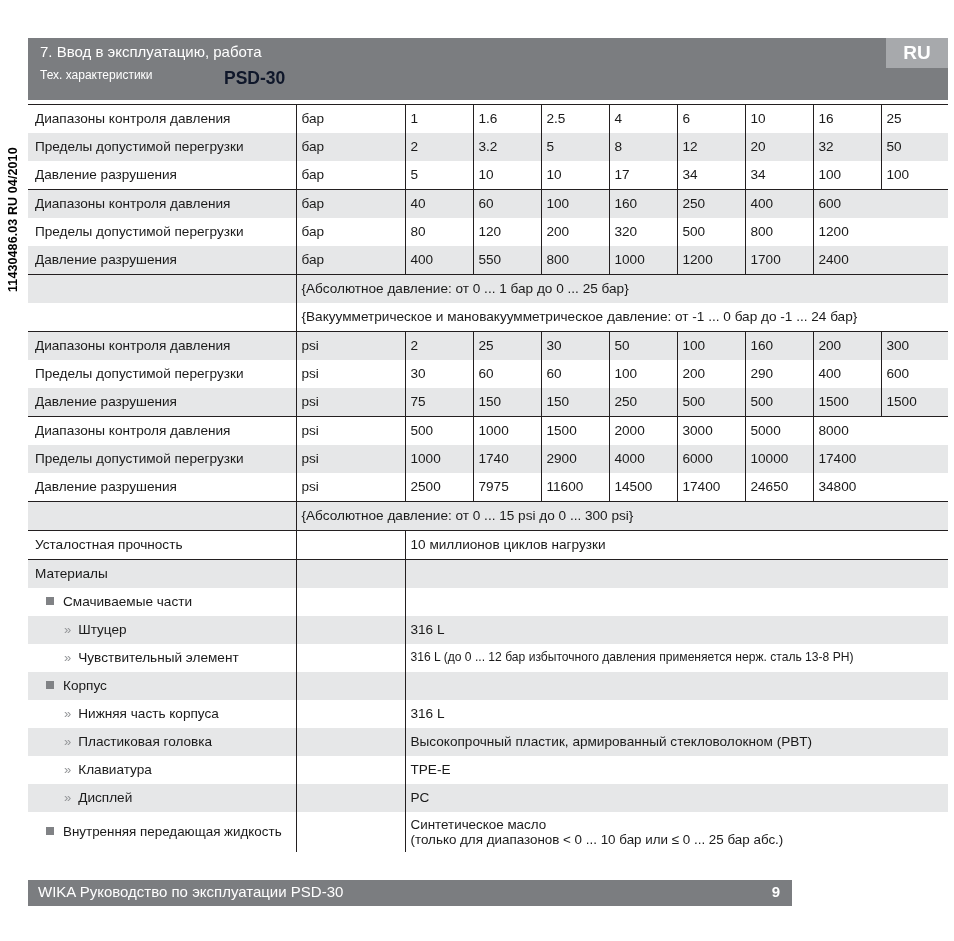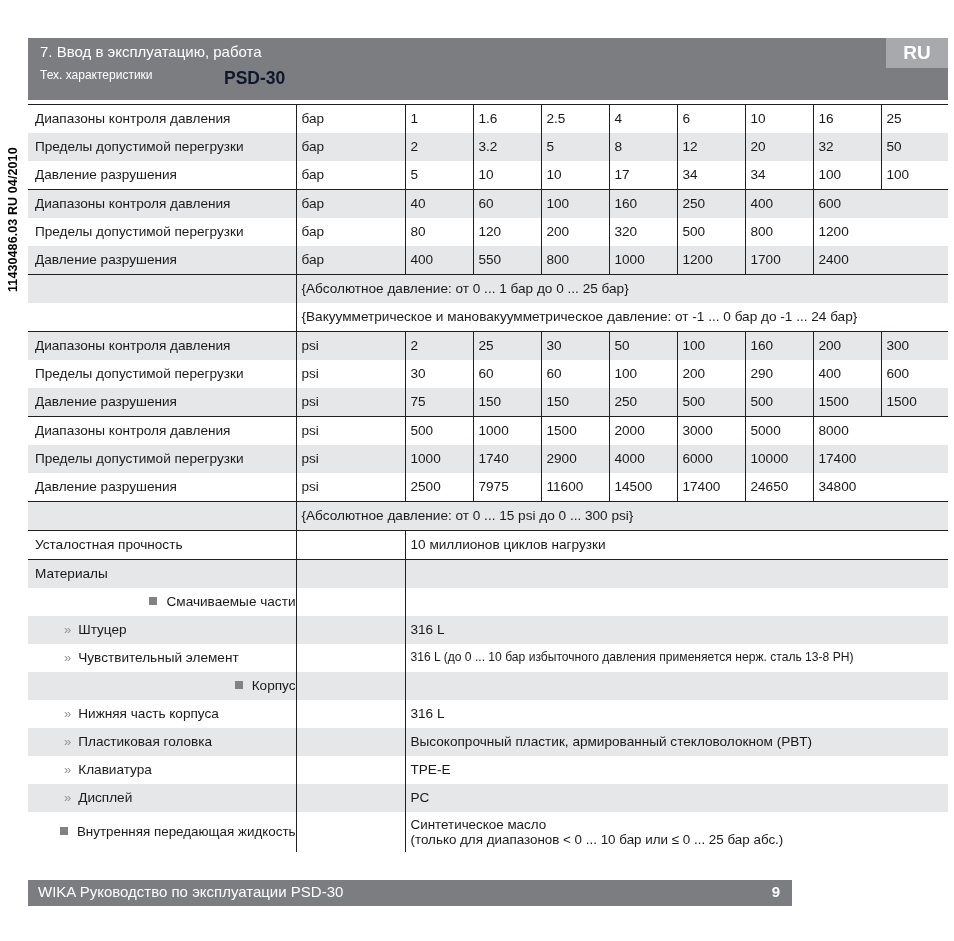--- a/index.html
+++ b/index.html
@@ -129,21 +129,21 @@
     background: #808285;
     margin-right: 9px;
     vertical-align: 1px;
   }
   .bullet-ch {
     display: inline-block;
     color: #939598;
     margin-right: 7px;
     font-size: 13px;
   }
-  .indent1 { padding-left: 18px !important; text-align: right; }
+  .indent1 { padding-left: 18px !important; }
   .indent2 { padding-left: 36px !important; }
 
   .twoline {
     white-space: normal !important;
     line-height: 1.18;
     font-size: 13.4px;
   }
   .smalltext { font-size: 12.1px; }
 
   
@@ -376,21 +376,21 @@
         <td class="vl" colspan="8"></td>
       </tr>
       <tr class="alt">
         <td class="lbl indent2"><span class="bullet-ch">»</span><span>Штуцер</span></td>
         <td class="vl"></td>
         <td class="vl" colspan="8">316 L</td>
       </tr>
       <tr>
         <td class="lbl indent2"><span class="bullet-ch">»</span><span>Чувствительный элемент</span></td>
         <td class="vl"></td>
-        <td class="vl smalltext" colspan="8">316 L (до 0 ... 10 бар избыточного давления применяется нерж. сталь 13-8 PH)</td>
+        <td class="vl smalltext" colspan="8">316 L (до 0 ... 12 бар избыточного давления применяется нерж. сталь 13-8 PH)</td>
       </tr>
       <tr class="alt">
         <td class="lbl indent1"><span class="bullet-sq"></span><span>Корпус</span></td>
         <td class="vl"></td>
         <td class="vl" colspan="8"></td>
       </tr>
       <tr>
         <td class="lbl indent2"><span class="bullet-ch">»</span><span>Нижняя часть корпуса</span></td>
         <td class="vl"></td>
         <td class="vl" colspan="8">316 L</td>

